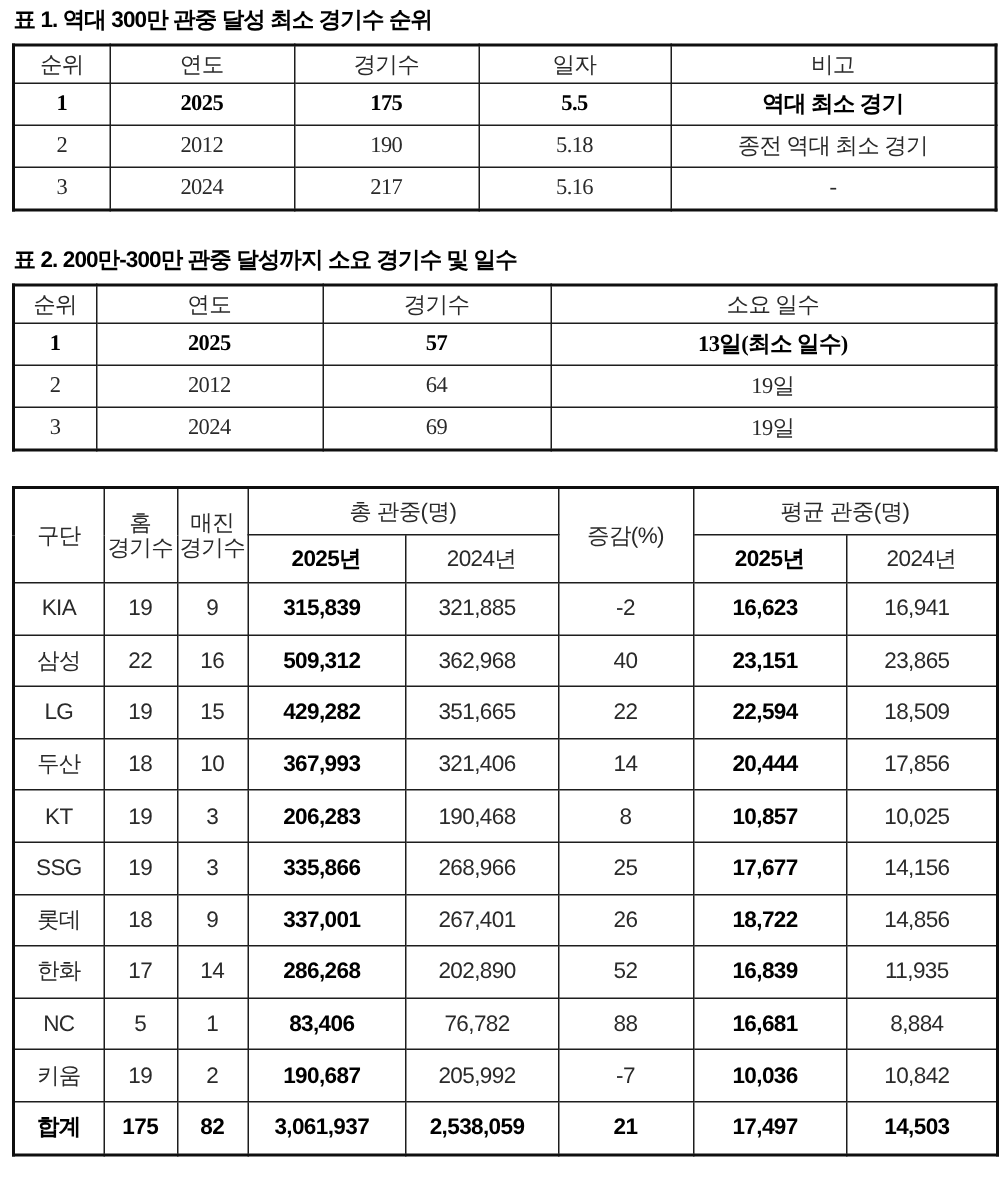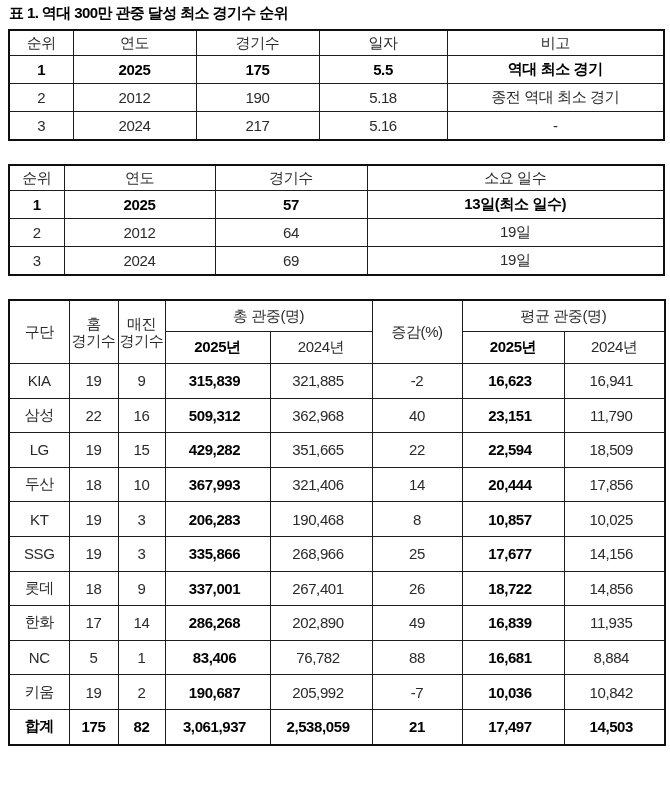--- a/index.html
+++ b/index.html
@@ -11,21 +11,21 @@
   .page { padding:4px 7px 2px 8px; }
   .tbl-title {
     font-size:15px; font-weight:bold; color:#000;
     letter-spacing:-0.6px; margin:0 0 6px 1px; white-space:nowrap;
   }
   .sec { margin-bottom:23px; }
   table {
     border-collapse:collapse; table-layout:fixed;
     border:2.5px solid #0f0f0f;
   }
-  .t12 { width:655px; }
+  .t12 { width:655px;font-family:Liberation Serif, serif; }
   .t3  { width:656px; }
   th, td {
     border:1.5px solid #1d1d1d; text-align:center; vertical-align:middle;
     font-size:15px; font-weight:normal; padding:0; letter-spacing:-0.4px;
     overflow:hidden; white-space:nowrap;
   }
   .t12 thead th { height:24px; }
   .t12 tbody td { height:27px; }
   .t3 .hr1 th { height:30px; }
   .t3 .hr2 th { height:31px; }
@@ -78,20 +78,21 @@
           <td>2024</td>
           <td>217</td>
           <td>5.16</td>
           <td>-</td>
         </tr>
       </tbody>
     </table>
   </div>
 
   <div class="sec">
+    <div class="tbl-title">표 2. 200만-300만 관중 달성까지 소요 경기수 및 일수</div>
     <table class="t12">
       <colgroup>
           <col style="width:55px">
           <col style="width:151px">
           <col style="width:152px">
           <col style="width:297px">
         </colgroup>
       <thead>
         <tr>
           <th>순위</th>
@@ -163,21 +164,21 @@
           <td class="num">16,941</td>
         </tr>
         <tr>
           <td>삼성</td>
           <td>22</td>
           <td>16</td>
           <td class="num b">509,312</td>
           <td class="num">362,968</td>
           <td>40</td>
           <td class="num b">23,151</td>
-          <td class="num">11,790</td>
+          <td class="num">23,865</td>
         </tr>
         <tr>
           <td>LG</td>
           <td>19</td>
           <td>15</td>
           <td class="num b">429,282</td>
           <td class="num">351,665</td>
           <td>22</td>
           <td class="num b">22,594</td>
           <td class="num">18,509</td>
@@ -221,21 +222,21 @@
           <td>26</td>
           <td class="num b">18,722</td>
           <td class="num">14,856</td>
         </tr>
         <tr>
           <td>한화</td>
           <td>17</td>
           <td>14</td>
           <td class="num b">286,268</td>
           <td class="num">202,890</td>
-          <td>49</td>
+          <td>52</td>
           <td class="num b">16,839</td>
           <td class="num">11,935</td>
         </tr>
         <tr>
           <td>NC</td>
           <td>5</td>
           <td>1</td>
           <td class="num b">83,406</td>
           <td class="num">76,782</td>
           <td>88</td>

